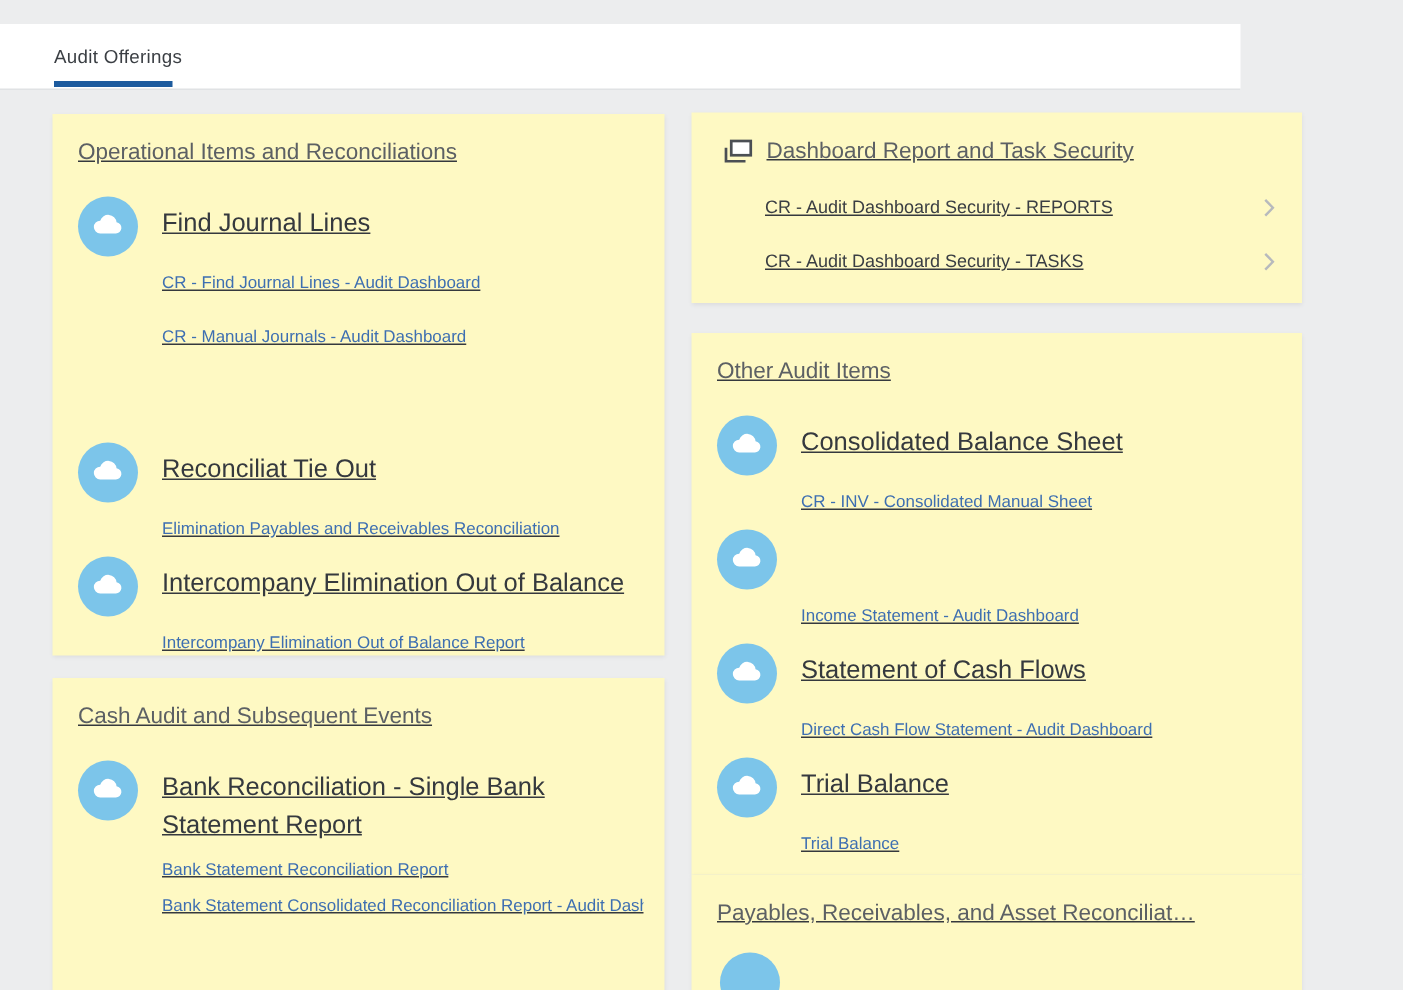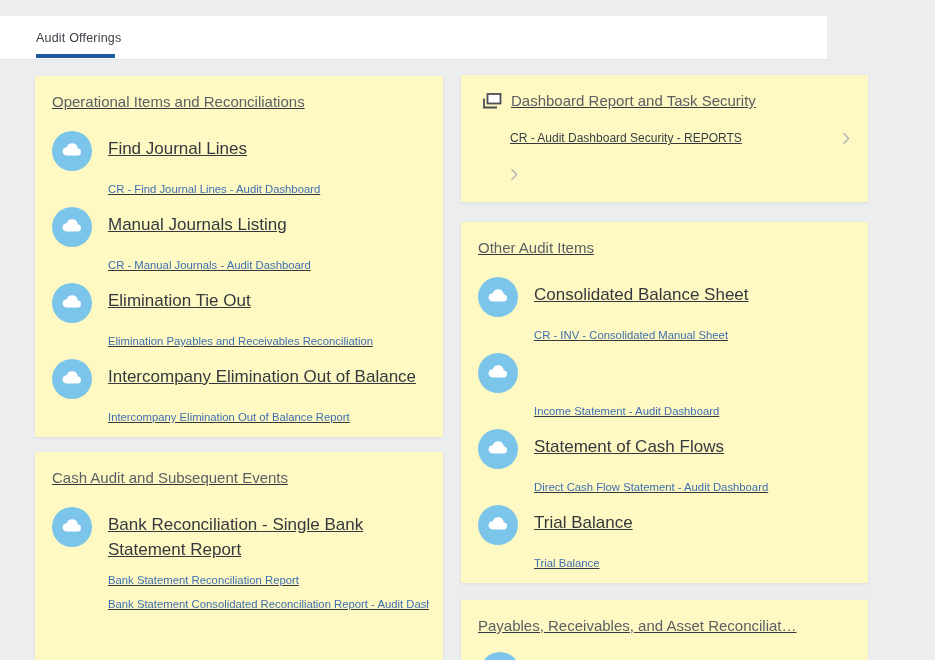--- a/index.html
+++ b/index.html
@@ -31,21 +31,21 @@
   .card {
     background:#fef9c3; box-shadow:0 1px 3px rgba(0,0,0,.07);
     padding:17px 14px 0 17px; overflow:hidden;text-decoration:underline;
   }
   .card-title { font-size:15px; color:#5c6064; font-weight:400; line-height:1.2; }
   
   .card-op   { height:361px; margin-bottom:15px; }
   .card-cash { height:290px; }
   
   .card-sec  { height:127px; margin-bottom:20px; padding-right:10px; }
-  .card-other{ height:361px; margin-bottom:17px; }
+  .card-other{ height:361px; margin-bottom:0; }
   .card-pay  { height:150px; }
   
   .items { margin-top:20px; }
   .item  { min-height:76px; }
   .item-top { display:flex; align-items:flex-start; }
   .cloud-circle {
     width:40px; height:40px; border-radius:50%; flex:none;
     background:#7cc5ea; display:flex; align-items:center; justify-content:center;
   }
   .item-label {
@@ -96,39 +96,31 @@
             <svg width="24" height="24" viewBox="0 0 24 24">
                 <path d="M6.8 16.6h10.4a3.7 3.7 0 0 0 .5-7.37 5.6 5.6 0 0 0-10.9-1.1 4.2 4.2 0 0 0 0 8.47z" fill="#ffffff"></path>
               </svg>
           </div>
           <div class="item-label">Find Journal Lines</div>
         </div>
         <a class="item-link">CR - Find Journal Lines - Audit Dashboard</a>
       </div>
 
       <div class="item">
-        <div class="item-top">
-          <div class="cloud-circle">
-            <svg width="24" height="24" viewBox="0 0 24 24">
-                <path d="M6.8 16.6h10.4a3.7 3.7 0 0 0 .5-7.37 5.6 5.6 0 0 0-10.9-1.1 4.2 4.2 0 0 0 0 8.47z" fill="#ffffff"></path>
-              </svg>
-          </div>
-          <div class="item-label">Manual Journals Listing</div>
-        </div>
         <a class="item-link">CR - Manual Journals - Audit Dashboard</a>
       </div>
 
       <div class="item">
         <div class="item-top">
           <div class="cloud-circle">
             <svg width="24" height="24" viewBox="0 0 24 24">
                 <path d="M6.8 16.6h10.4a3.7 3.7 0 0 0 .5-7.37 5.6 5.6 0 0 0-10.9-1.1 4.2 4.2 0 0 0 0 8.47z" fill="#ffffff"></path>
               </svg>
           </div>
-          <div class="item-label">Elimination Tie Out</div>
+          <div class="item-label">Reconciliat Tie Out</div>
         </div>
         <a class="item-link">Elimination Payables and Receivables Reconciliation</a>
       </div>
 
       <div class="item">
         <div class="item-top">
           <div class="cloud-circle">
             <svg width="24" height="24" viewBox="0 0 24 24">
                 <path d="M6.8 16.6h10.4a3.7 3.7 0 0 0 .5-7.37 5.6 5.6 0 0 0-10.9-1.1 4.2 4.2 0 0 0 0 8.47z" fill="#ffffff"></path>
               </svg>
@@ -180,20 +172,21 @@
     <div class="sec-rows">
       <div class="sec-row">
         <span class="sec-row-label">CR - Audit Dashboard Security - REPORTS</span>
         <span class="chevron">
           <svg width="8" height="13" viewBox="0 0 8 13">
               <path d="M1.5 1.2 L6.6 6.5 L1.5 11.8" fill="none" stroke="#b7babd" stroke-width="1.6"></path>
             </svg>
         </span>
       </div>
       <div class="sec-row">
+        <span class="sec-row-label">CR - Audit Dashboard Security - TASKS</span>
         <span class="chevron">
           <svg width="8" height="13" viewBox="0 0 8 13">
               <path d="M1.5 1.2 L6.6 6.5 L1.5 11.8" fill="none" stroke="#b7babd" stroke-width="1.6"></path>
             </svg>
         </span>
       </div>
     </div>
   </div>
 
   <div class="card card-other">

